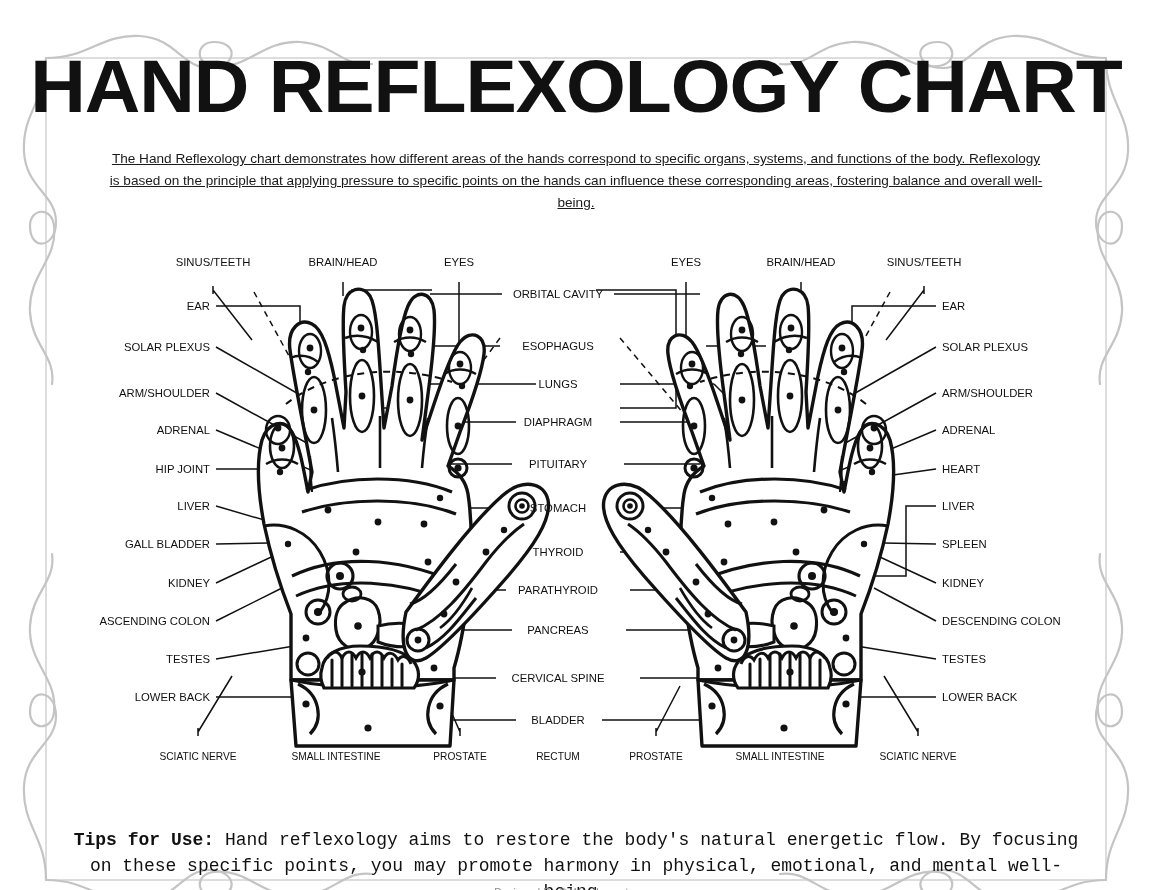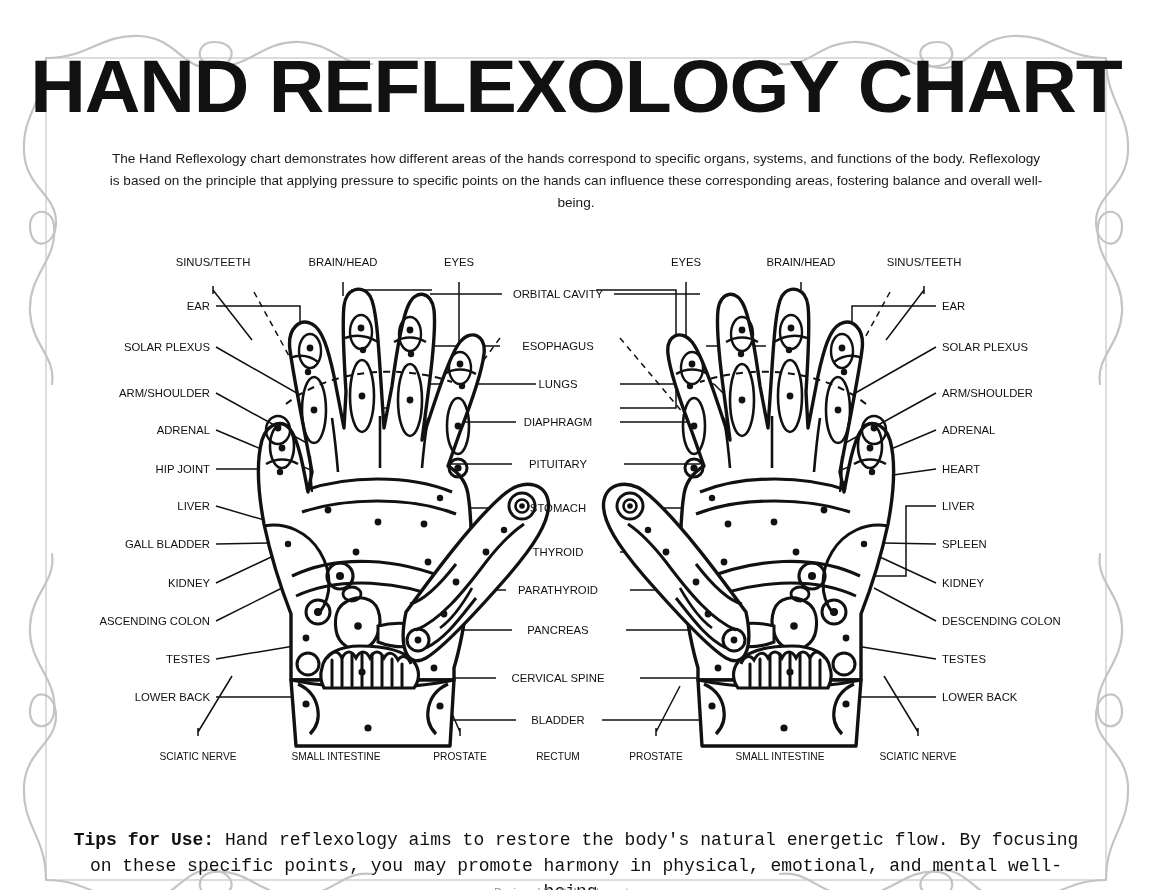--- a/index.html
+++ b/index.html
@@ -15,21 +15,21 @@
 
   
   .title{
     position:absolute;left:0;right:0;top:28px;text-align:center;
     font-size:74px;font-weight:700;letter-spacing:-1px;
     line-height:.95;font-stretch:condensed;
     transform:scaleX(1.04);transform-origin:center;
   }
   .intro{
     position:absolute;left:106px;width:940px;top:124px;
-    text-align:center;font-size:13.6px;line-height:1.62;color:#1a1a1a;
+    text-align:center;font-size:13.6px;line-height:1.62;color:#1a1a1a;text-decoration:underline;
   }
 
   
   .diagram{position:absolute;left:0;top:212px;width:1080px;height:560px;}
   .diagram svg{display:block;}
 
   
   .tips{
     position:absolute;left:70px;width:1012px;top:803px;
     text-align:center;font-size:18px;line-height:1.45;color:#111;font-family:Liberation Mono, monospace;

